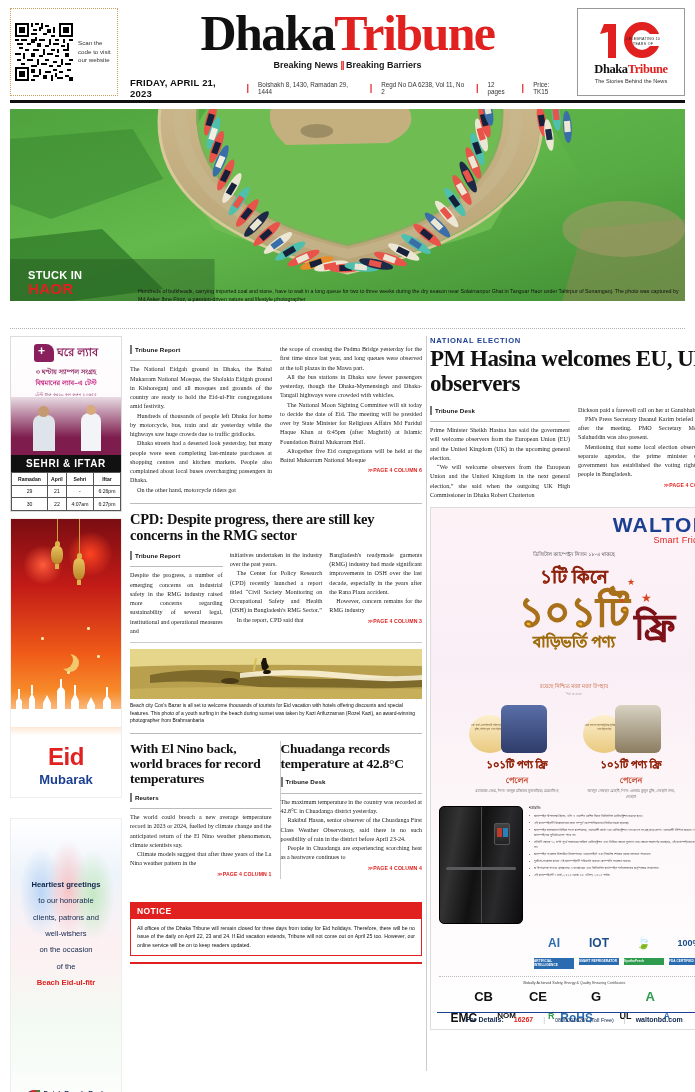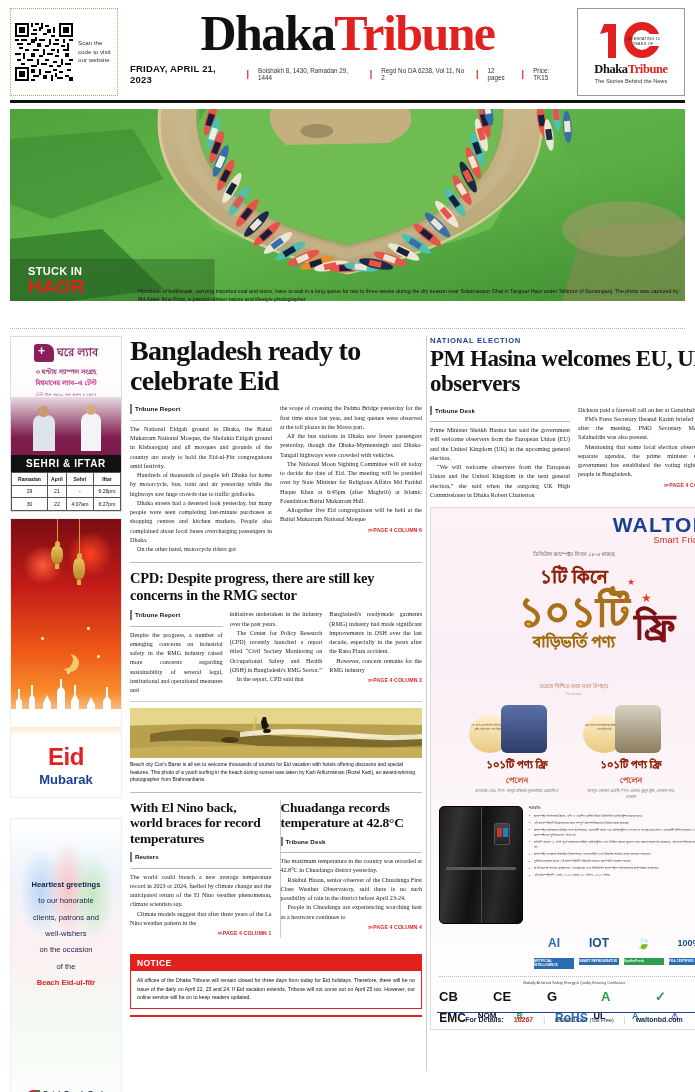--- a/index.html
+++ b/index.html
@@ -54,21 +54,21 @@
   .anniv-brand .d { color: #111; }
   .anniv-sub { font-family: "Liberation Sans", sans-serif; font-size: 5.6px; color: #333; margin-top: 1px; }
 
   .rule-thick { height: 3px; background: #111; margin: 4px 0 0 0; }
 
   
   .hero { margin-top: 6px; position: relative; }
   .hero-photo { width: 100%; height: 192px; display: block; }
   .hero-overlay { position: absolute; left: 0; bottom: 0; padding: 0 0 4px 18px; }
   .stuck-in { font-family: "Liberation Sans", sans-serif; font-weight: 700; font-size: 11px; color: #fff; letter-spacing: .3px; }
-  .haor { font-family: "Liberation Sans", sans-serif; font-weight: 700; font-size: 19px; color: #e0211f; letter-spacing: .3px; line-height: 1.05; }
+  .haor { font-family: "Liberation Sans", sans-serif; font-weight: 700; font-size: 15px; color: #e0211f; letter-spacing: .3px; line-height: 1.05; }
   .hero-caption {
     position: absolute; left: 128px; bottom: 3px; right: 2px;
     font-family: "Liberation Sans", sans-serif; font-size: 5.3px; line-height: 1.55; color: #111;
   }
   .rule-dotted { border-top: 1.5px dotted #b0b0b0; margin-top: 7px; }
 
   
   .content { display: flex; gap: 8px; margin-top: 7px; height: 735px; }
   .col-left { width: 112px; flex: 0 0 112px; }
   .col-mid { width: 292px; flex: 0 0 292px; position: relative; }
@@ -159,21 +159,21 @@
   .jump { color:#e0211f; font-family:"Liberation Sans",sans-serif; font-weight:700; font-size:5.2px;
           text-align:right; letter-spacing:.1px; margin-top:2px; }
   .jump .arrow { letter-spacing:-1px; }
 
   .hrule { border-top:1px solid #bbb; margin:8px 0 7px 0; }
   .hrule-thin { border-top:.7px solid #ccc; margin:6px 0; }
 
   .beach-photo { width:100%; height:50px; display:block; }
   .photo-cap { font-family:"Liberation Sans",sans-serif; font-size:5px; line-height:1.5; color:#111; margin-top:3px; }
 
-  .notice { border:1px solid #e0211f; padding:0; margin-top:16px; }
+  .notice { border:1px solid #e0211f; padding:0; margin-top:23px; }
   .notice-bar { background:#e0211f; color:#fff; font-family:"Liberation Sans",sans-serif;
                 font-weight:700; font-size:8.5px; padding:3px 6px; letter-spacing:.4px; }
   .notice-body { padding:5px 6px 6px 6px; font-family:"Liberation Sans",sans-serif;
                  font-size:5.2px; line-height:1.65; color:#111; text-align:justify; }
   .notice-rule { border-top:2px solid #e0211f; margin-top:6px; }
 
   
   .walton-ad { border:1px solid #ddd; height:523px; margin-top:7px; position:relative; overflow:hidden;
                background: linear-gradient(180deg,#fdf3f7 0%, #f9eef5 30%, #fdf6f8 55%, #ffffff 100%); }
   .walton-brand { text-align:right; padding:6px 8px 0 0; }
@@ -223,21 +223,21 @@
 
   .badges { display:flex; gap:5px; justify-content:flex-end; padding:4px 8px 0 0; }
   .badge { width:40px; text-align:left; }
   .badge-ico { height:30px; display:flex; align-items:center; justify-content:center;
                font-family:"Liberation Sans",sans-serif; font-weight:700; font-size:12px; }
   .badge-lbl { font-family:"Liberation Sans",sans-serif; font-weight:700; font-size:3.1px; color:#fff;
                background:#2b6cb0; padding:1.5px 0; letter-spacing:.1px; }
   .cert-title { text-align:center; font-family:"Liberation Sans",sans-serif; font-size:3.6px; color:#444;
                 border-top:1px dotted #bbb; margin:7px 8px 0 8px; padding-top:4px; }
   .cert-row { display:flex; justify-content:space-around; align-items:center; padding:4px 8px 0 8px; }
-  .cert { text-align:left; width:54px; }
+  .cert { text-align:right; width:54px; }
   .cert-mark { font-family:"Liberation Sans",sans-serif; font-weight:700; font-size:13px; color:#111; height:18px; }
   .walton-footer { position:absolute; left:6px; right:6px; bottom:6px; border-top:1px solid #1b3f91;
                    padding-top:3px; display:flex; justify-content:center; align-items:center; gap:10px;
                    font-family:"Liberation Sans",sans-serif; font-size:7px; color:#10264d; font-weight:700; }
   .walton-footer .num { color:#e0211f; }
   .walton-footer .tiny { font-size:5.4px; font-weight:400; }
   .walton-footer .pipe { color:#bbb; font-weight:400; }
 </style>
 </head>
 <body>
@@ -335,20 +335,25 @@
             <rect x="20" y="25" width="1" height="2"></rect>
         </g>
       </svg>
       <div class="qr-text">Scan the code to visit our website</div>
     </div>
 
     <div class="masthead-center">
       <div class="logo-line">
         <span class="logo-dhaka">Dhaka</span><span class="logo-tribune">Tribune</span>
       </div>
+      <div class="tagline">
+        <span>Breaking News</span>
+        <span class="bars">||</span>
+        <span>Breaking Barriers</span>
+      </div>
       <div class="dateline">
         <span class="d-date">FRIDAY, APRIL 21, 2023</span>
         <span class="sep">|</span>
         <span class="d-item">Boishakh  8, 1430,  Ramadan 29, 1444</span>
         <span class="sep">|</span>
         <span class="d-item">Regd No DA 6238, Vol 11, No 2</span>
         <span class="sep">|</span>
         <span class="d-item">12 pages</span>
         <span class="sep">|</span>
         <span class="d-item">Price: TK15</span>
@@ -668,21 +673,20 @@
           <i style="background:#1b3f91"></i>
             <i style="background:#e0211f"></i>
             <i style="background:#169b48"></i>
         </div>
       </div>
     </div>
 
     <div class="col-mid">
 
       <div>
-        <div class="hl-xl">Bangladesh ready to celebrate Eid</div>
         <div class="cols2" style="margin-top:9px;">
           <div class="colbody">
             <div class="byline-wrap">
               <div class="byline">Tribune Report</div>
             </div>
             <p class="first">The National Eidgah ground in Dhaka, the Baitul Mukarram National Mosque, the Sholakia Eidgah ground in Kishoreganj and all mosques and grounds of the country are ready to hold the Eid-ul-Fitr congregations amid festivity.</p>
             <p>Hundreds of thousands of people left Dhaka for home by motorcycle, bus, train and air yesterday while the highways saw huge crowds due to traffic gridlocks.</p>
             <p>Dhaka streets had a deserted look yesterday, but many people were seen completing last-minute purchases at shopping centres and kitchen markets. People also complained about local buses overcharging passengers in Dhaka.</p>
             <p>On the other hand, motorcycle riders got</p>
           </div>

